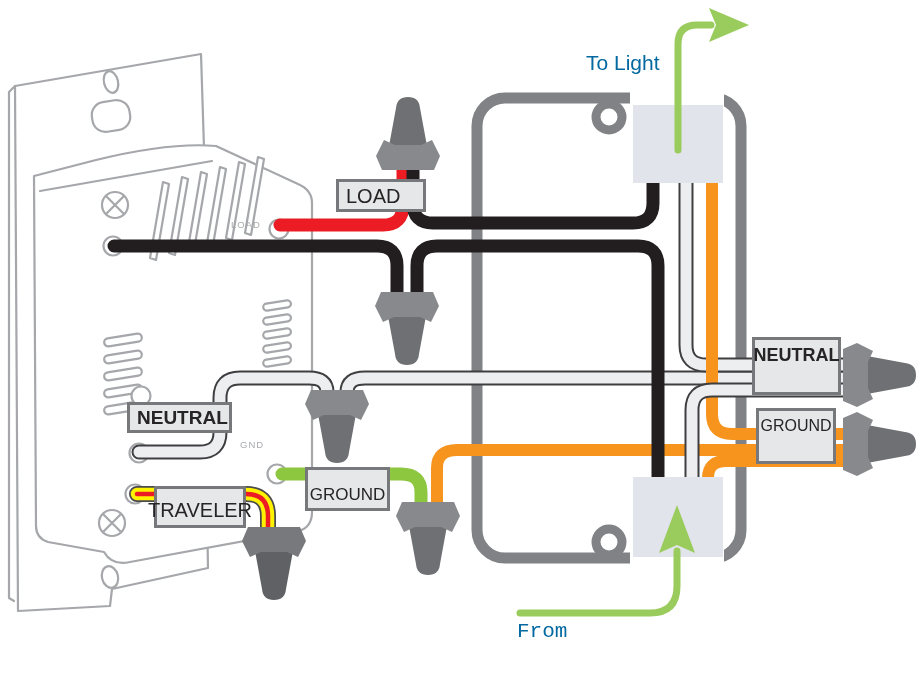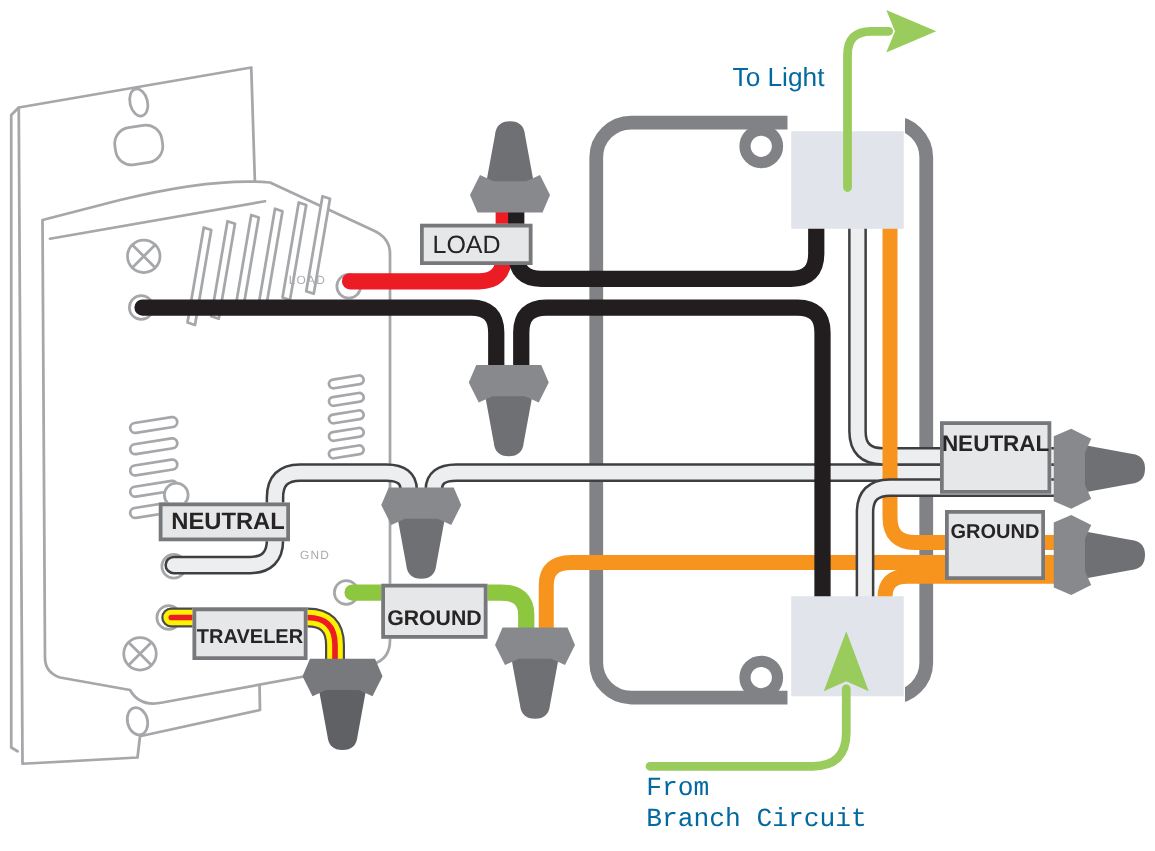--- a/index.html
+++ b/index.html
@@ -2,27 +2,27 @@
 <html><head>
 <meta charset="utf-8">
 <style>
   html,body{margin:0;padding:0;background:#ffffff;}
   #stage{position:relative;width:924px;height:681px;background:#ffffff;overflow:hidden;
          font-family:"Liberation Sans",sans-serif;}
   #diagram-svg{position:absolute;left:0;top:0;}
   .wire-label{position:absolute;background:#E6E7E8;border:3px solid #77787B;color:#272425;
               box-sizing:border-box;display:flex;align-items:center;z-index:5;line-height:1;}
   .lab-left{padding-left:7px;justify-content:flex-start;}
-  .lab-center{justify-content:center;font-weight:bold;}
+  .lab-center{justify-content:center;}
   .annotation{position:absolute;color:#0369a1;font-size:21px;z-index:6;line-height:25px;}
   .terminal-text{position:absolute;color:#A9ABAE;font-size:9.5px;letter-spacing:1px;z-index:2;}
   #label-load{left:336px;top:179px;width:90px;height:33px;font-size:20px;}
   #label-line{left:336px;top:262px;width:90px;height:33px;font-size:20px;}
   #label-neutral-left{left:127px;top:402px;width:105px;height:31px;font-size:19px;font-weight:700;}
-  #label-traveler{left:154px;top:486px;width:92px;height:42px;font-size:16px;padding-top:6px;}
+  #label-traveler{left:154px;top:486px;width:92px;height:42px;font-size:20px;padding-top:6px;}
   #label-ground-left{left:305px;top:467px;width:85px;height:44px;font-size:17px;
                      align-items:flex-end;padding-bottom:5px;}
   #label-neutral-right{left:752px;top:337px;width:89px;height:58px;font-size:18px;font-weight:700;
                        align-items:flex-start;padding-top:6px;}
   #label-ground-right{left:756px;top:408px;width:80px;height:56px;font-size:16px;
                       align-items:flex-start;padding-top:7px;}
   #text-to-light{left:586px;top:50px;}
   #text-from-branch{left:517px;top:619px;font-family:Liberation Mono, monospace;}
   #terminal-load-text{left:231px;top:219px;}
   #terminal-gnd-text{left:240px;top:439px;}
@@ -171,19 +171,18 @@
   <div id="label-load" class="wire-label lab-left">LOAD</div>
   <div id="label-neutral-left" class="wire-label lab-left">NEUTRAL</div>
   <div id="label-traveler" class="wire-label lab-center">TRAVELER</div>
   <div id="label-ground-left" class="wire-label lab-center">GROUND</div>
   <div id="label-neutral-right" class="wire-label lab-center">NEUTRAL</div>
   <div id="label-ground-right" class="wire-label lab-center">GROUND</div>
 
   <div id="text-to-light" class="annotation">To Light</div>
   <div id="text-from-branch" class="annotation">
     <div>From</div>
-    <div>Branch Circuit</div>
   </div>
 
   <div id="terminal-load-text" class="terminal-text">LOAD</div>
   <div id="terminal-gnd-text" class="terminal-text">GND</div>
 
 </div>
 
 </body></html>

